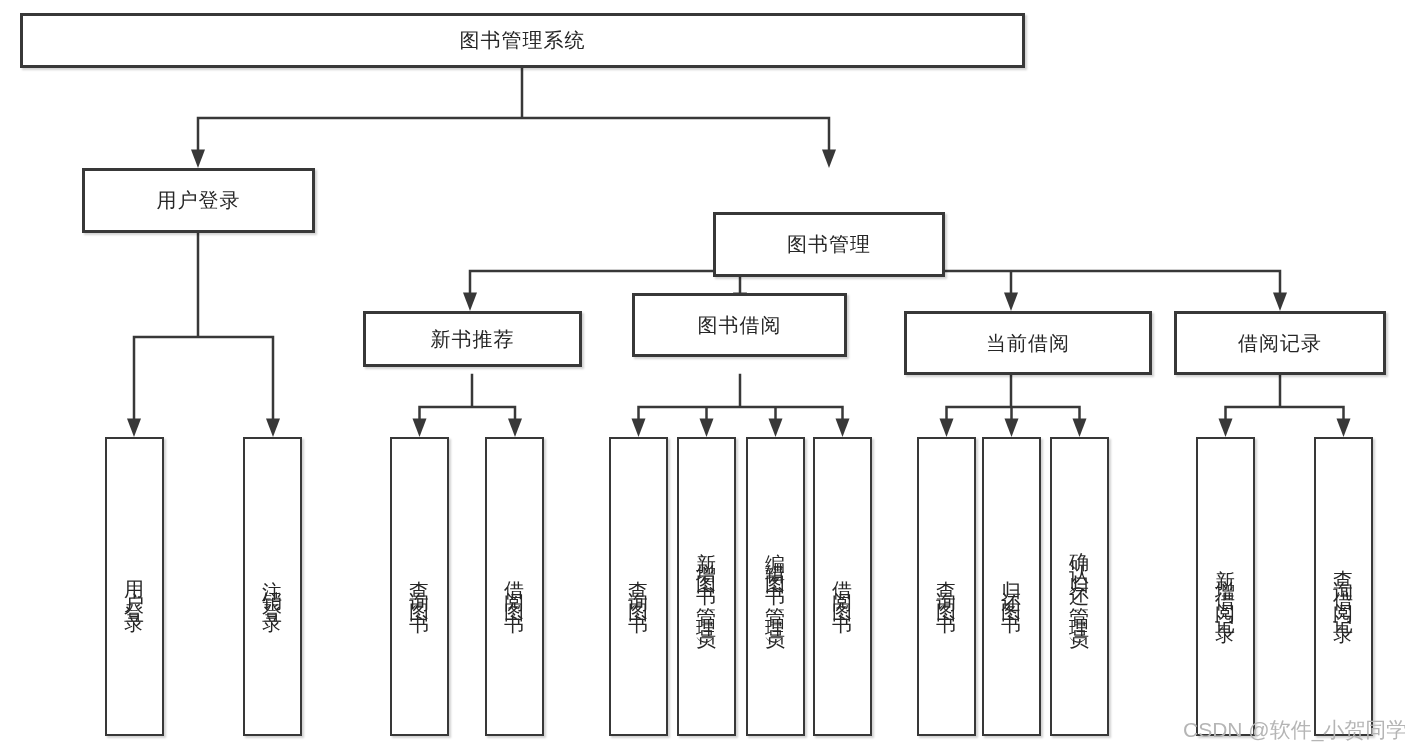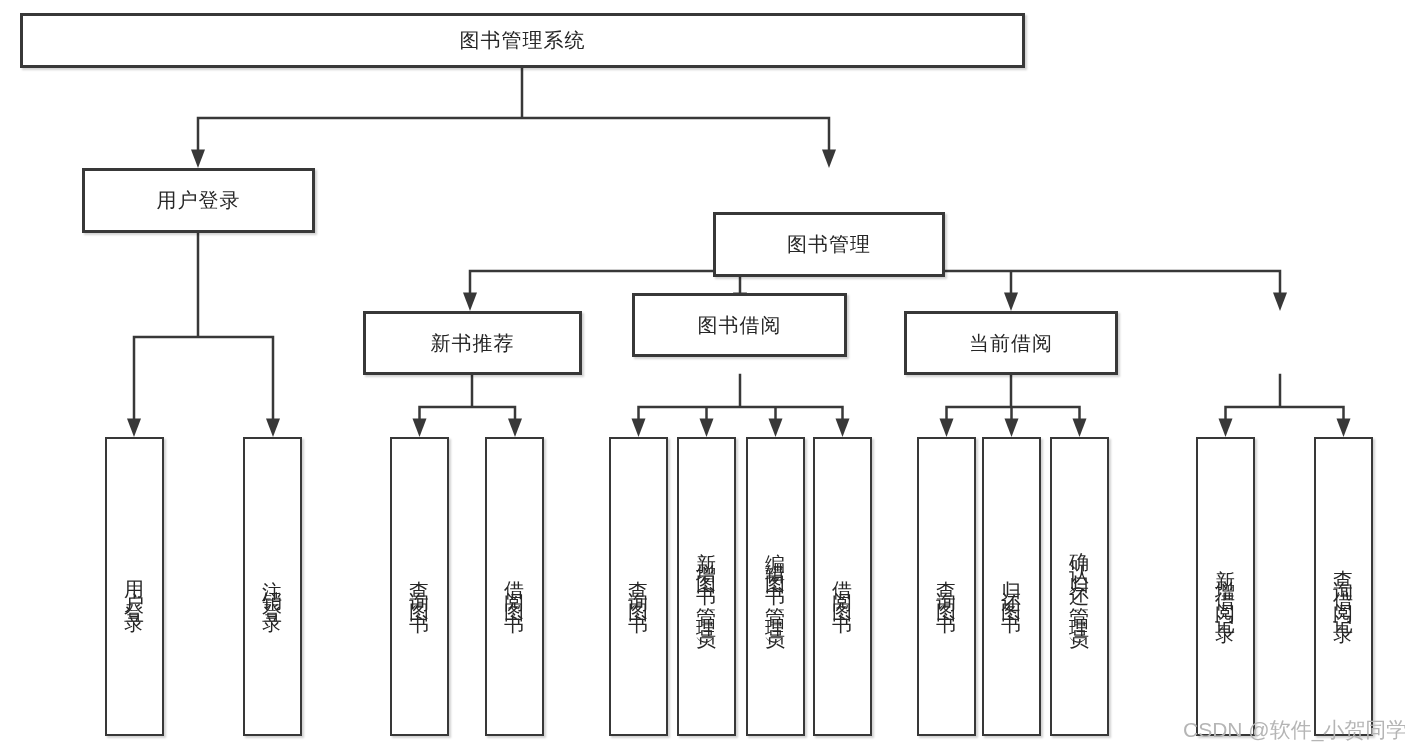--- a/index.html
+++ b/index.html
@@ -115,28 +115,31 @@
     <span class="hlabel">图书管理系统</span>
   </div>
 
   <div class="box" style="left:82px; top:168px; width:233px; height:65px;">
     <span class="hlabel">用户登录</span>
   </div>
   <div class="box" style="left:713px; top:168px; width:232px; height:65px;margin-top:44px;">
     <span class="hlabel">图书管理</span>
   </div>
 
-  <div class="box" style="left:363px; top:311px; width:219px; height:64px;">
+  <div class="box" style="left:363px; top:311px; width:219px; height:56px;">
     <span class="hlabel">新书推荐</span>
   </div>
   <div class="box" style="left:632px; top:293px; width:215px; height:64px;">
     <span class="hlabel">图书借阅</span>
   </div>
-  <div class="box" style="left:904px; top:311px; width:214px; height:64px;">
+  <div class="box" style="left:904px; top:311px; width:248px; height:64px;">
     <span class="hlabel">当前借阅</span>
+  </div>
+  <div class="box" style="left:1174px; top:311px; width:212px; height:64px;">
+    <span class="hlabel">借阅记录</span>
   </div>
 
   <div class="box leaf" style="left:105px;">
     <span class="vlabel">用户登录</span>
   </div>
   <div class="box leaf" style="left:243px;">
     <span class="vlabel">注销登录</span>
   </div>
 
   <div class="box leaf" style="left:390px;">

